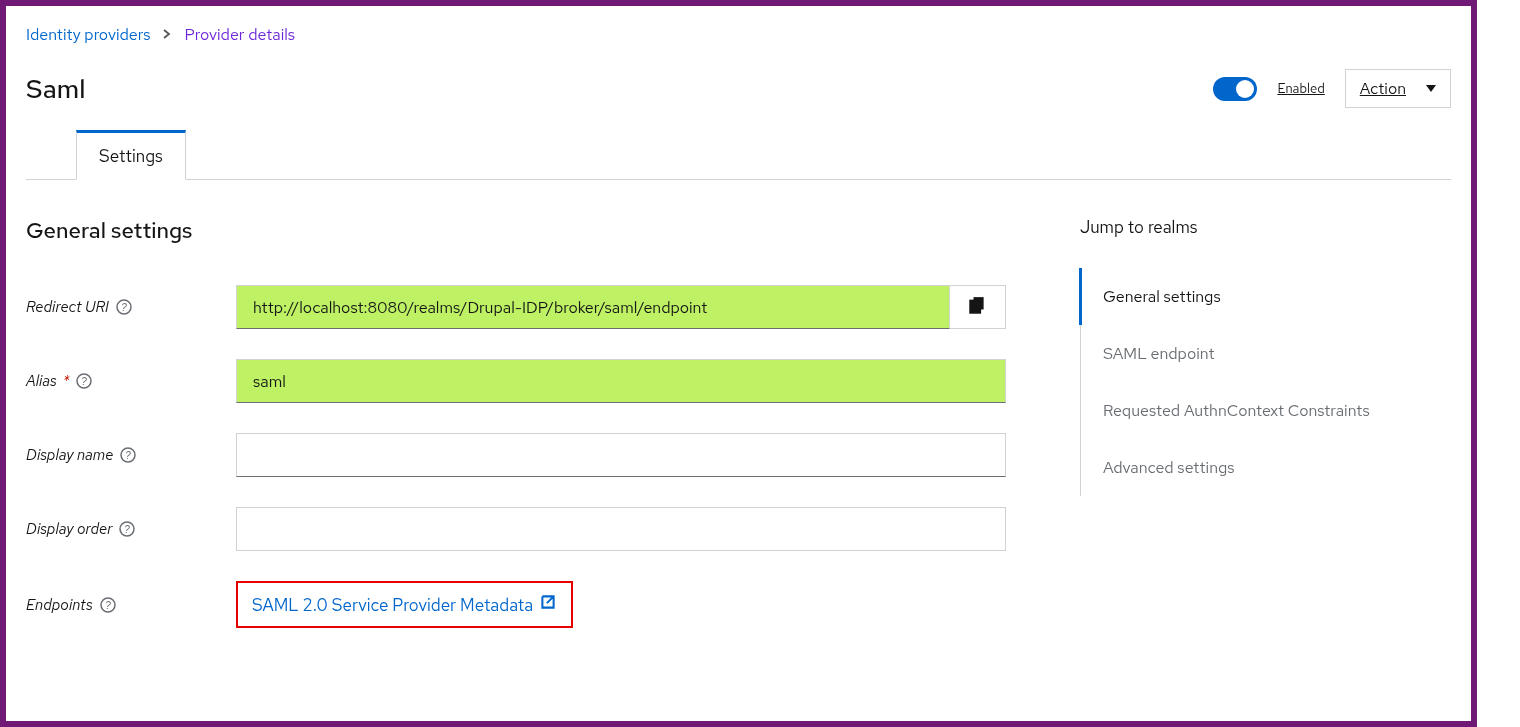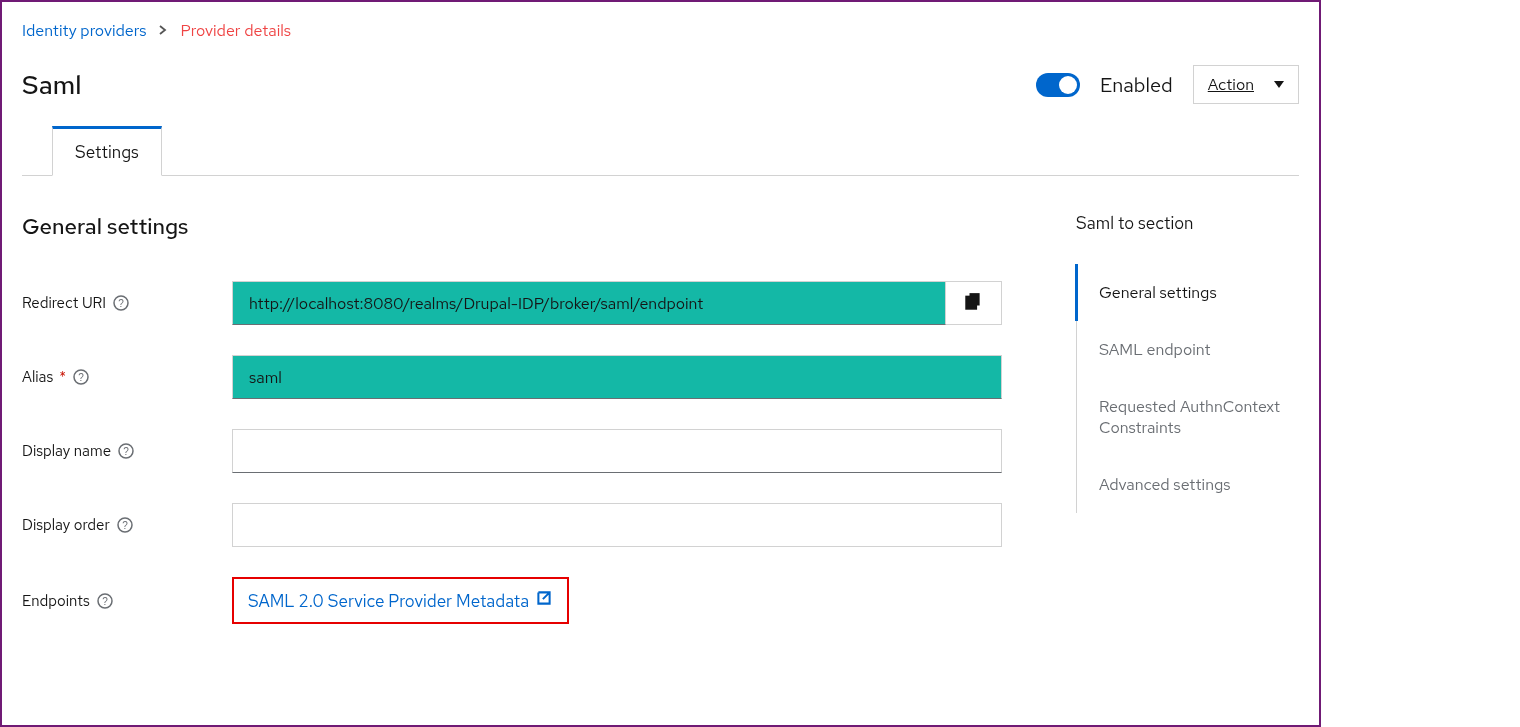--- a/index.html
+++ b/index.html
@@ -5,37 +5,37 @@
   * { box-sizing: border-box; }
   html, body { margin: 0; padding: 0; }
   body {
     font-family: "Red Hat Text", "Helvetica Neue", Arial, sans-serif;
     color: #151515;
     background: #fff;
     width: 1520px;
     height: 727px;
   }
   .frame {
-    border: 2px solid #701a75;
-    width: 1321px;
+    border: 6px solid #701a75;
+    width: 1477px;
     height: 727px;
     padding: 18px 20px 20px 20px;
     position: relative;
   }
   
   .breadcrumb {
     display: flex;
     align-items: center;
     gap: 12px;
     font-size: 16px;
     margin-bottom: 24px;
   }
   .breadcrumb a { color: #0066cc; text-decoration: none; cursor: pointer; }
   .breadcrumb .sep { color: #555; font-size: 12px; }
-  .breadcrumb .current { color: #ef4444; }
+  .breadcrumb .current { color: #6d28d9; }
   
   .header-row {
     display: flex;
     align-items: center;
     justify-content: space-between;
     margin-bottom: 22px;
   }
   .page-title {
     font-size: 26px;
     font-weight: 500;
@@ -56,21 +56,21 @@
   }
   .toggle .knob {
     position: absolute;
     right: 3px;
     top: 3px;
     width: 18px;
     height: 18px;
     background: #fff;
     border-radius: 50%;
   }
-  .toggle-label { font-size: 20px; }
+  .toggle-label { font-size: 13px; text-decoration: underline; }
   .action-dd {
     border: 1px solid #d2d2d2;
     padding: 8px 14px;
     display: flex;
     align-items: center;
     gap: 20px;
     cursor: pointer;
     font-size: 16px;
     text-decoration: underline;
   }
@@ -88,20 +88,21 @@
     padding-left: 30px;
     margin-bottom: 36px;
   }
   .tab {
     padding: 12px 22px;
     font-size: 17px;
     color: #6a6e73;
     background: #f5f5f5;
     cursor: pointer;
     border-top: 1px solid transparent;
+    margin-left: 20px;
   }
   .tab.active {
     background: #fff;
     color: #151515;
     border-top: 3px solid #0066cc;
     border-left: 1px solid #d2d2d2;
     border-right: 1px solid #d2d2d2;
     margin-bottom: -1px;
     border-bottom: 1px solid #fff;
   }
@@ -123,20 +124,21 @@
     align-items: center;
     margin-bottom: 30px;
   }
   .form-label {
     width: 210px;
     font-size: 15px;
     color: #151515;
     display: flex;
     align-items: center;
     gap: 6px;
+    font-style: italic;
   }
   .required { color: #c9190b; }
   .help-icon {
     display: inline-flex;
     align-items: center;
     justify-content: center;
     width: 18px; height: 18px;
     color: #6a6e73;
   }
   .help-icon svg { width: 16px; height: 16px; }
@@ -150,21 +152,21 @@
     height: 44px;
     padding: 0 14px;
     font-size: 16px;
     border: 1px solid #d2d2d2;
     border-bottom: 1px solid #6a6e73;
     background: #fff;
     outline: none;
     font-family: inherit;
   }
   .text-readonly {
-    background: #14b8a6;
+    background: #bef264;
     color: #151515;
     display: flex;
     align-items: center;
     padding-left: 16px;
   }
   .copy-btn {
     width: 56px;
     border: 1px solid #d2d2d2;
     border-left: none;
     background: #fff;
@@ -339,21 +341,21 @@
                   <path d="M3 3h6M3 3v10h10V7M9 3h4v4M13 3L7 9" fill="none" stroke="#0066cc" stroke-width="1.8"></path>
                 </svg>
             </span>
           </a>
         </div>
       </div>
 
     </div>
 
     <div class="side">
-      <p class="jump-title">Saml to section</p>
+      <p class="jump-title">Jump to realms</p>
       <div class="jump-list">
         <div class="jump-item active">General settings</div>
         <div class="jump-item">SAML endpoint</div>
         <div class="jump-item">Requested AuthnContext Constraints</div>
         <div class="jump-item">Advanced settings</div>
       </div>
     </div>
   </div>
 
 </div>

